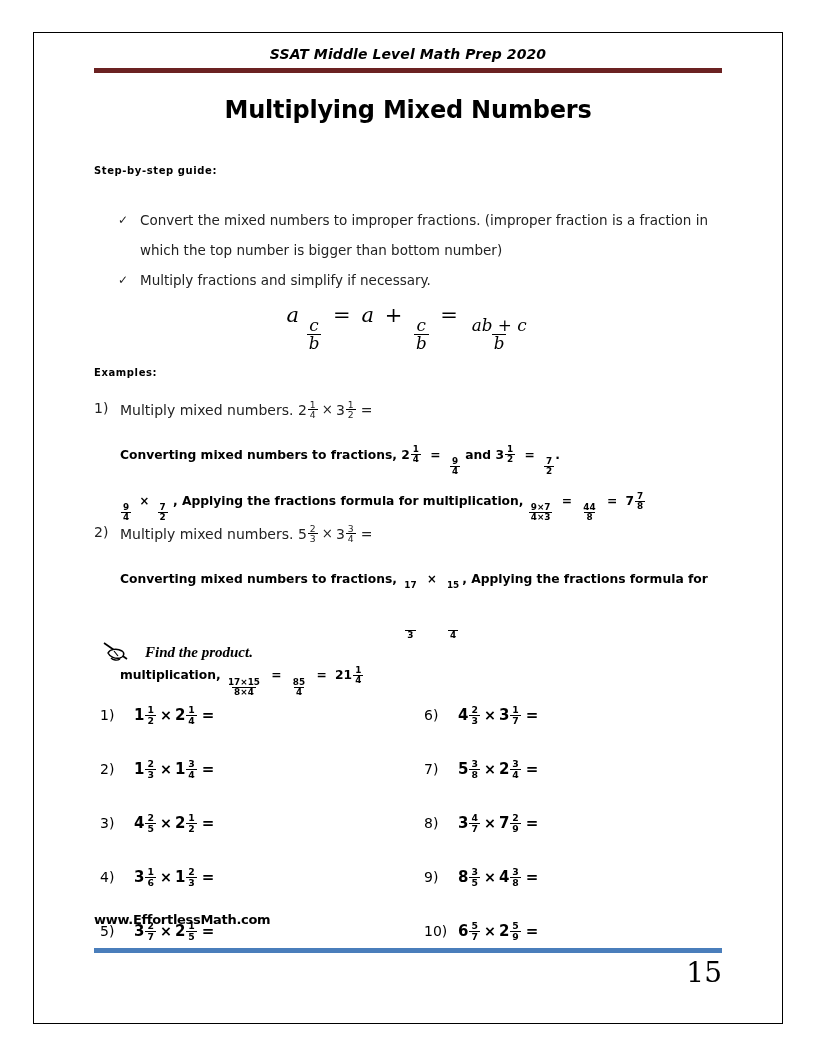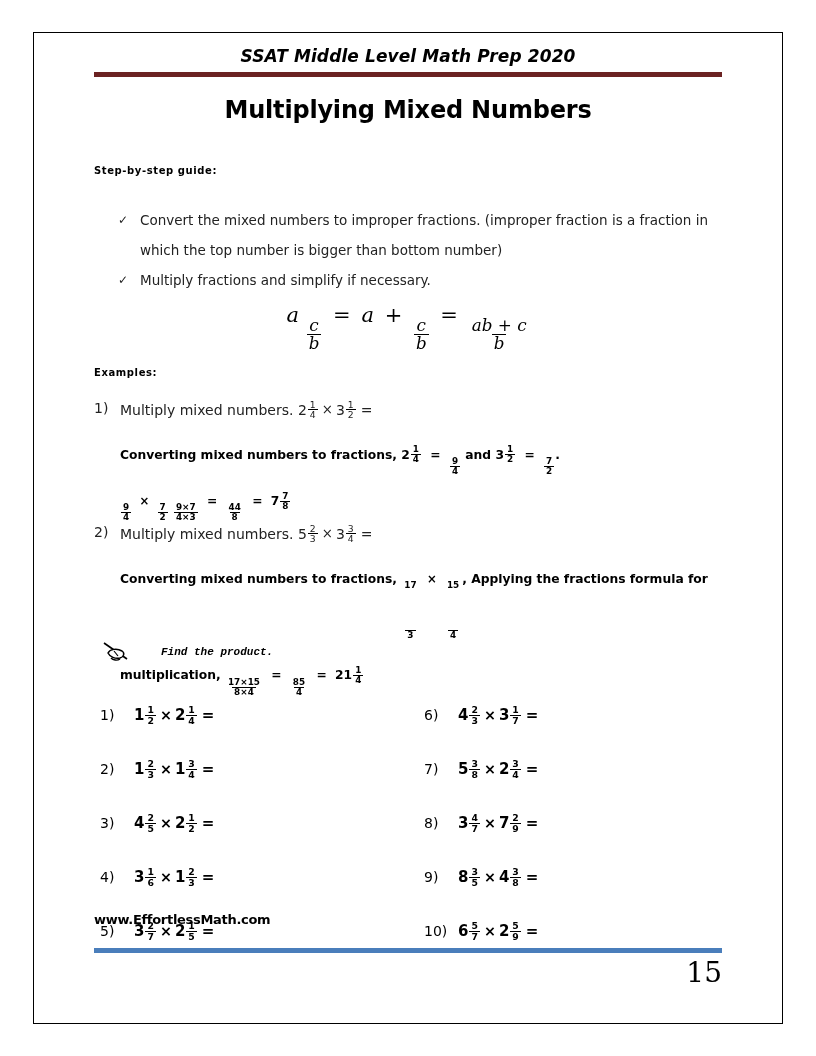--- a/index.html
+++ b/index.html
@@ -27,21 +27,21 @@
   #header {
     position: absolute;
     left: 94px; top: 46px;
     width: 628px;
   }
   #header-title {
     text-align: center;
     font-family: "DejaVu Sans", sans-serif;
     font-weight: bold;
     font-style: italic;
-    font-size: 17px;
+    font-size: 14px;
     letter-spacing: .1px;
     color: #000;
   }
   #header-rule {
     margin-top: 6px;
     height: 5px;
     background: #6b2222;
   }
 
   
@@ -141,25 +141,25 @@
 
   
   #directive {
     position: absolute;
     left: 101px; top: 640px;
     display: flex;
     align-items: center;
   }
   #pen-icon { width: 34px; height: 24px; flex: 0 0 34px; }
   #directive-text {
-    margin-left: 26px;
-    font-family: Liberation Mono, monospace;
+    margin-left: 10px;
+    font-family: Liberation Serif, serif;
     font-weight: bold;
     font-style: italic;
-    font-size: 11px;
+    font-size: 15px;
   }
 
   
   #exercises {
     position: absolute;
     left: 94px; top: 688px;
     width: 630px;
   }
   .ex-col { position: absolute; top: 0; }
   #col-left { left: 6px; width: 300px; }
@@ -302,20 +302,21 @@
   <div class="ex-detail ex-detail-2">
     <span class="frac">
         <span class="num">9</span>
         <span class="den">4</span>
       </span>
     <span class="opx">×</span>
     <span class="frac">
         <span class="num">7</span>
         <span class="den">2</span>
       </span>
+    <span>, Applying the fractions formula for multiplication,</span>
     <span class="frac">
         <span class="num">9×7</span>
         <span class="den">4×3</span>
       </span>
     <span class="opeq">=</span>
     <span class="frac">
         <span class="num">44</span>
         <span class="den">8</span>
       </span>
     <span class="opeq">=</span>

